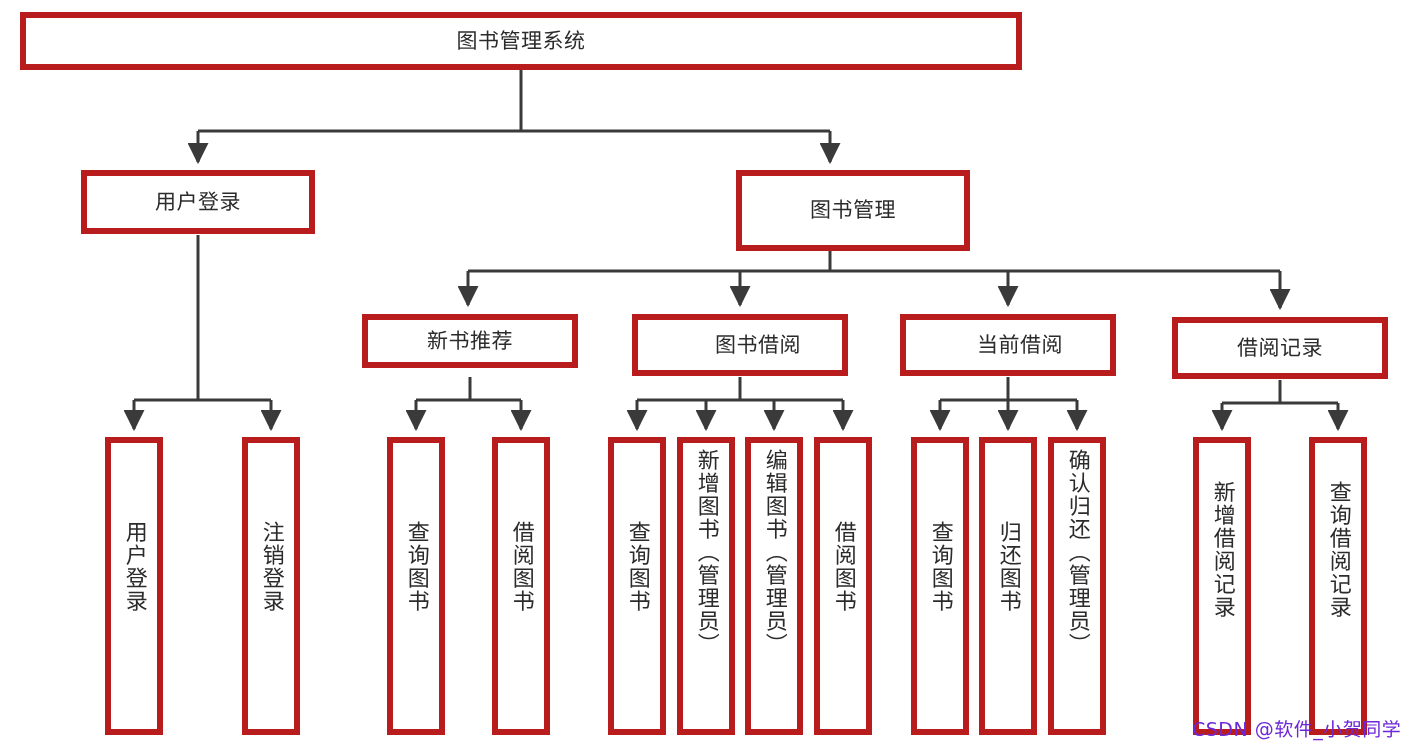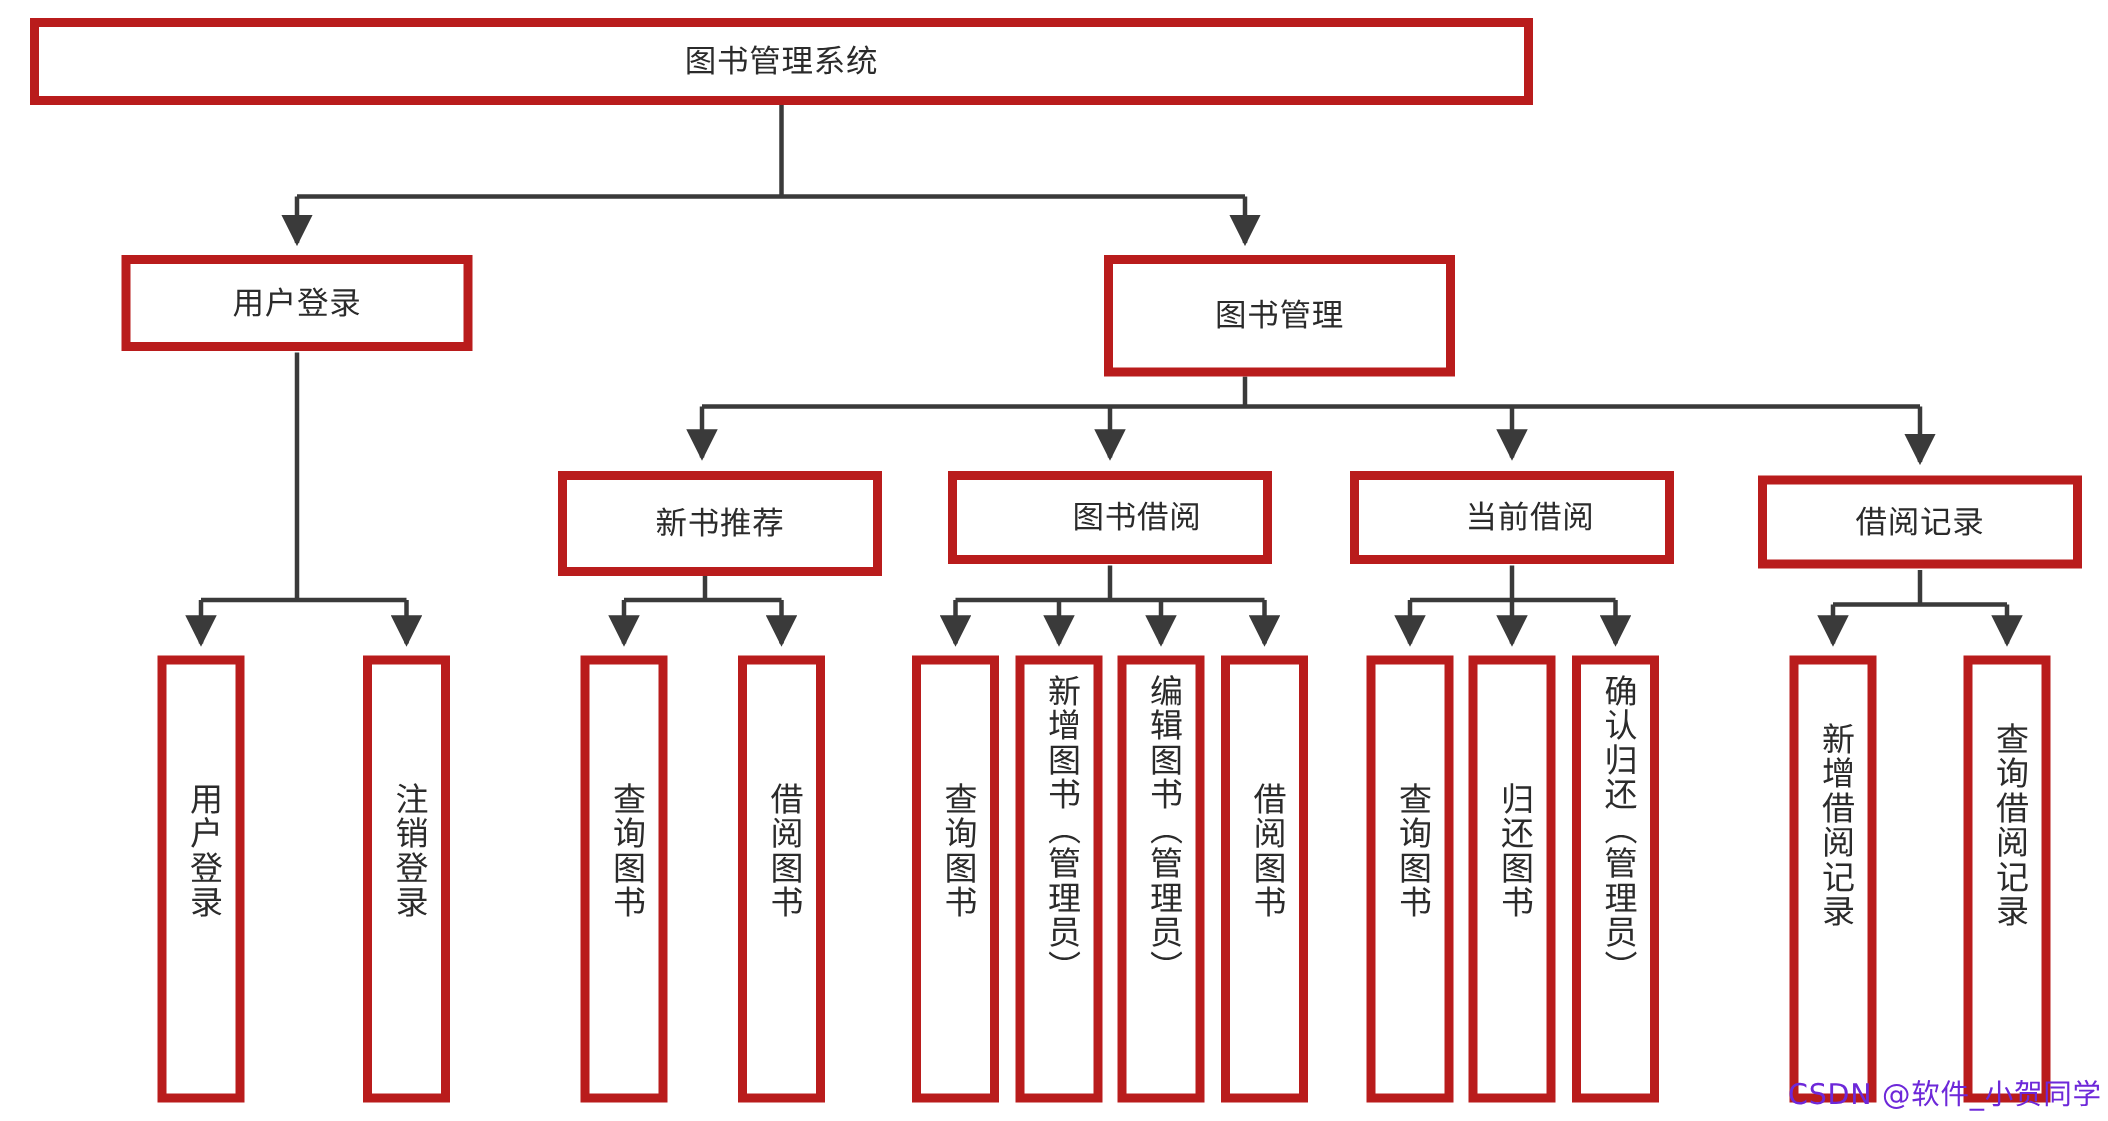--- a/index.html
+++ b/index.html
@@ -127,21 +127,21 @@
     <span class="node-label">图书管理系统</span>
   </div>
 
   <div class="node horizontal" style="left:81px; top:170px; width:234px; height:64px;">
     <span class="node-label">用户登录</span>
   </div>
   <div class="node horizontal" style="left:712px; top:170px; width:234px; height:81px;margin-left:24px;">
     <span class="node-label">图书管理</span>
   </div>
 
-  <div class="node horizontal" style="left:372px; top:314px; width:216px; height:70px;">
+  <div class="node horizontal" style="left:362px; top:314px; width:216px; height:54px;">
     <span class="node-label">新书推荐</span>
   </div>
   <div class="node horizontal" style="left:632px; top:314px; width:216px; height:62px;padding-left:36px;">
     <span class="node-label">图书借阅</span>
   </div>
   <div class="node horizontal" style="left:900px; top:314px; width:216px; height:62px;padding-left:24px;">
     <span class="node-label">当前借阅</span>
   </div>
   <div class="node horizontal" style="left:1172px; top:317px; width:216px; height:62px;">
     <span class="node-label">借阅记录</span>

